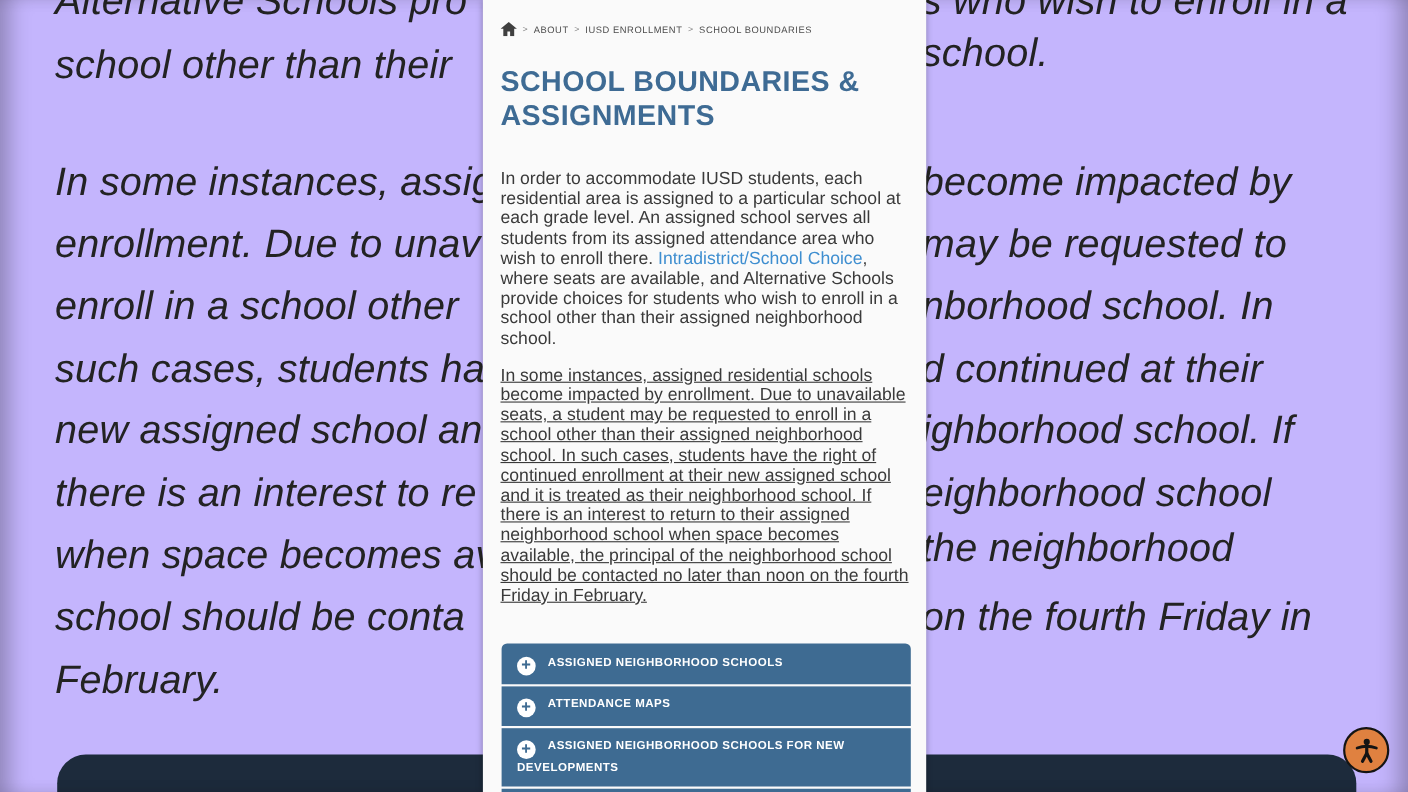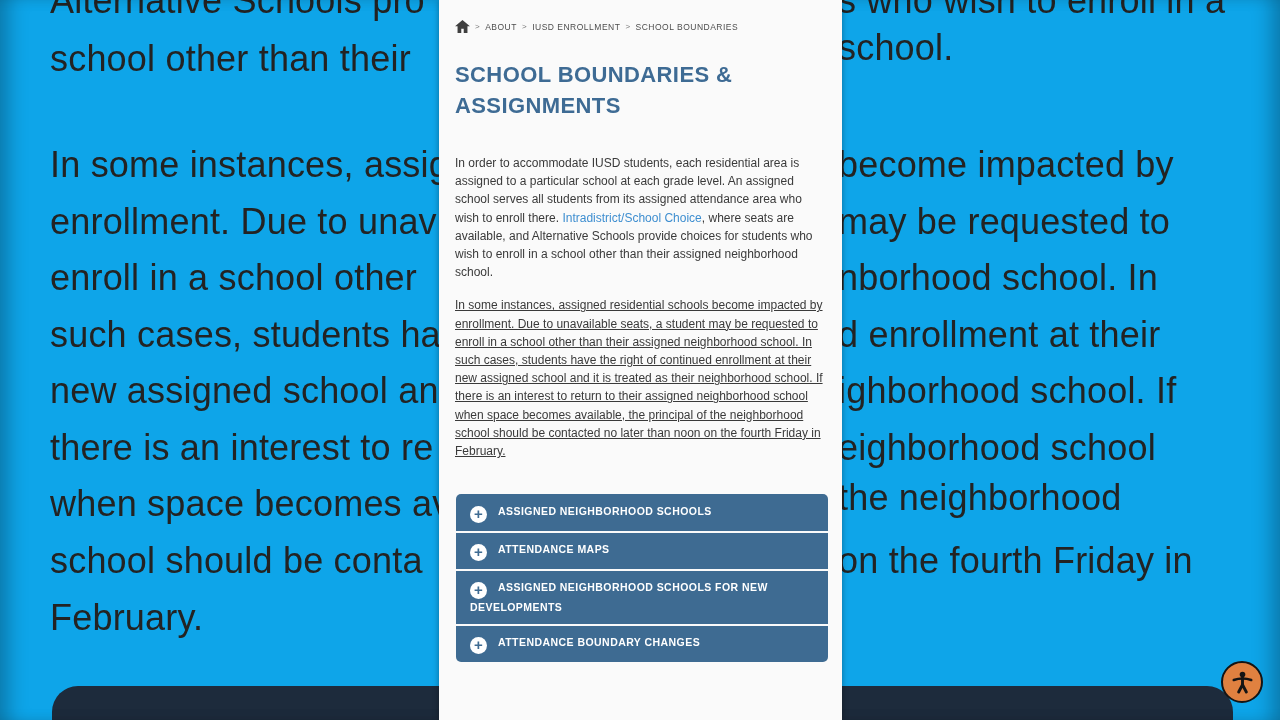--- a/index.html
+++ b/index.html
@@ -1,20 +1,20 @@
 <!DOCTYPE html>
 <html><head>
 <meta charset="utf-8">
 <style>
   * { margin:0; padding:0; box-sizing:border-box; }
   html,body { width:1280px; height:720px; overflow:hidden; }
   body { font-family:"Liberation Sans", sans-serif; background:#4b4b4b; position:relative; }
 
   
-  .bg-layer { position:absolute; inset:0; background:#0ea5e9; overflow:hidden; }
+  .bg-layer { position:absolute; inset:0; background:#c4b5fd; overflow:hidden;font-style:italic; }
   .bg-layer::after { content:""; position:absolute; inset:0;
     box-shadow:inset 18px 0 20px -10px rgba(0,0,0,.28), inset -18px 0 20px -10px rgba(0,0,0,.28);
     pointer-events:none; }
   .bg-line { position:absolute; font-size:36px; line-height:1.15; color:#232323;
     white-space:nowrap; letter-spacing:.2px; filter:blur(.6px); }
   .bg-line.l { left:50px; }
   .bg-line.r { left:838px; }
   .bg-bar { position:absolute; left:52px; top:686px; width:1181px; height:34px;
     background:#1d2b3c; border-radius:26px 26px 0 0; }
 
@@ -22,24 +22,24 @@
   .panel { position:absolute; left:439px; top:0; width:403px; height:720px;
     background:#fafafa; z-index:5; box-shadow:0 0 6px rgba(0,0,0,.35); }
 
   .breadcrumb { display:flex; align-items:center; gap:5px; padding:20px 16px 0 16px;
     font-size:8.5px; letter-spacing:.5px; color:#4d4d4d; }
   .breadcrumb a { color:#4d4d4d; text-decoration:none; text-transform:uppercase; cursor:pointer; }
   .crumb-sep { color:#777; font-size:8px; }
   .home-svg { display:block; }
 
   .page-title { margin:26px 16px 0 16px; width:375px;
-    font-size:22px; line-height:31px; font-weight:700; letter-spacing:.4px;
+    font-size:26px; line-height:31px; font-weight:700; letter-spacing:.4px;
     color:#3e6b94; text-transform:uppercase; }
 
-  .body-copy { margin:0 16px; width:374px; font-size:12px; line-height:18.2px; color:#3a3a3a; }
+  .body-copy { margin:0 16px; width:374px; font-size:16px; line-height:18.2px; color:#3a3a3a; }
   .p1 { margin-top:33px; }
   .p2 { margin-top:15px;text-decoration:underline; }
   .body-copy a { color:#3e8ed0; text-decoration:none; cursor:pointer; }
 
   .accordion { margin:34px 16px 0 17px; width:372px; }
   .acc-row { background:#3e6b92; color:#fff; padding:8px 14px; margin-bottom:2px;
     cursor:pointer; font-size:10.5px; font-weight:700; letter-spacing:.45px;
     line-height:17px; text-transform:uppercase; }
   .acc-row:first-child { border-radius:5px 5px 0 0; padding-top:9px; padding-bottom:8px; }
   .acc-row:last-child  { border-radius:0 0 5px 5px; margin-bottom:0; }
@@ -65,21 +65,21 @@
   <div class="bg-line l" style="top:427px">there is an interest to re</div>
   <div class="bg-line l" style="top:483px">when space becomes av</div>
   <div class="bg-line l" style="top:540px">school should be conta</div>
   <div class="bg-line l" style="top:597px">February.</div>
 
   <div class="bg-line r" style="top:-20px">s who wish to enroll in a</div>
   <div class="bg-line r" style="top:27px">school.</div>
   <div class="bg-line r" style="top:144px">become impacted by</div>
   <div class="bg-line r" style="top:201px">may be requested to</div>
   <div class="bg-line r" style="top:257px">nborhood school. In</div>
-  <div class="bg-line r" style="top:314px">d enrollment at their</div>
+  <div class="bg-line r" style="top:314px">d continued at their</div>
   <div class="bg-line r" style="top:370px">ighborhood school. If</div>
   <div class="bg-line r" style="top:427px">eighborhood school</div>
   <div class="bg-line r" style="top:477px">the neighborhood</div>
   <div class="bg-line r" style="top:540px">on the fourth Friday in</div>
 
   <div class="bg-bar">
     
   </div>
 </div>
 

